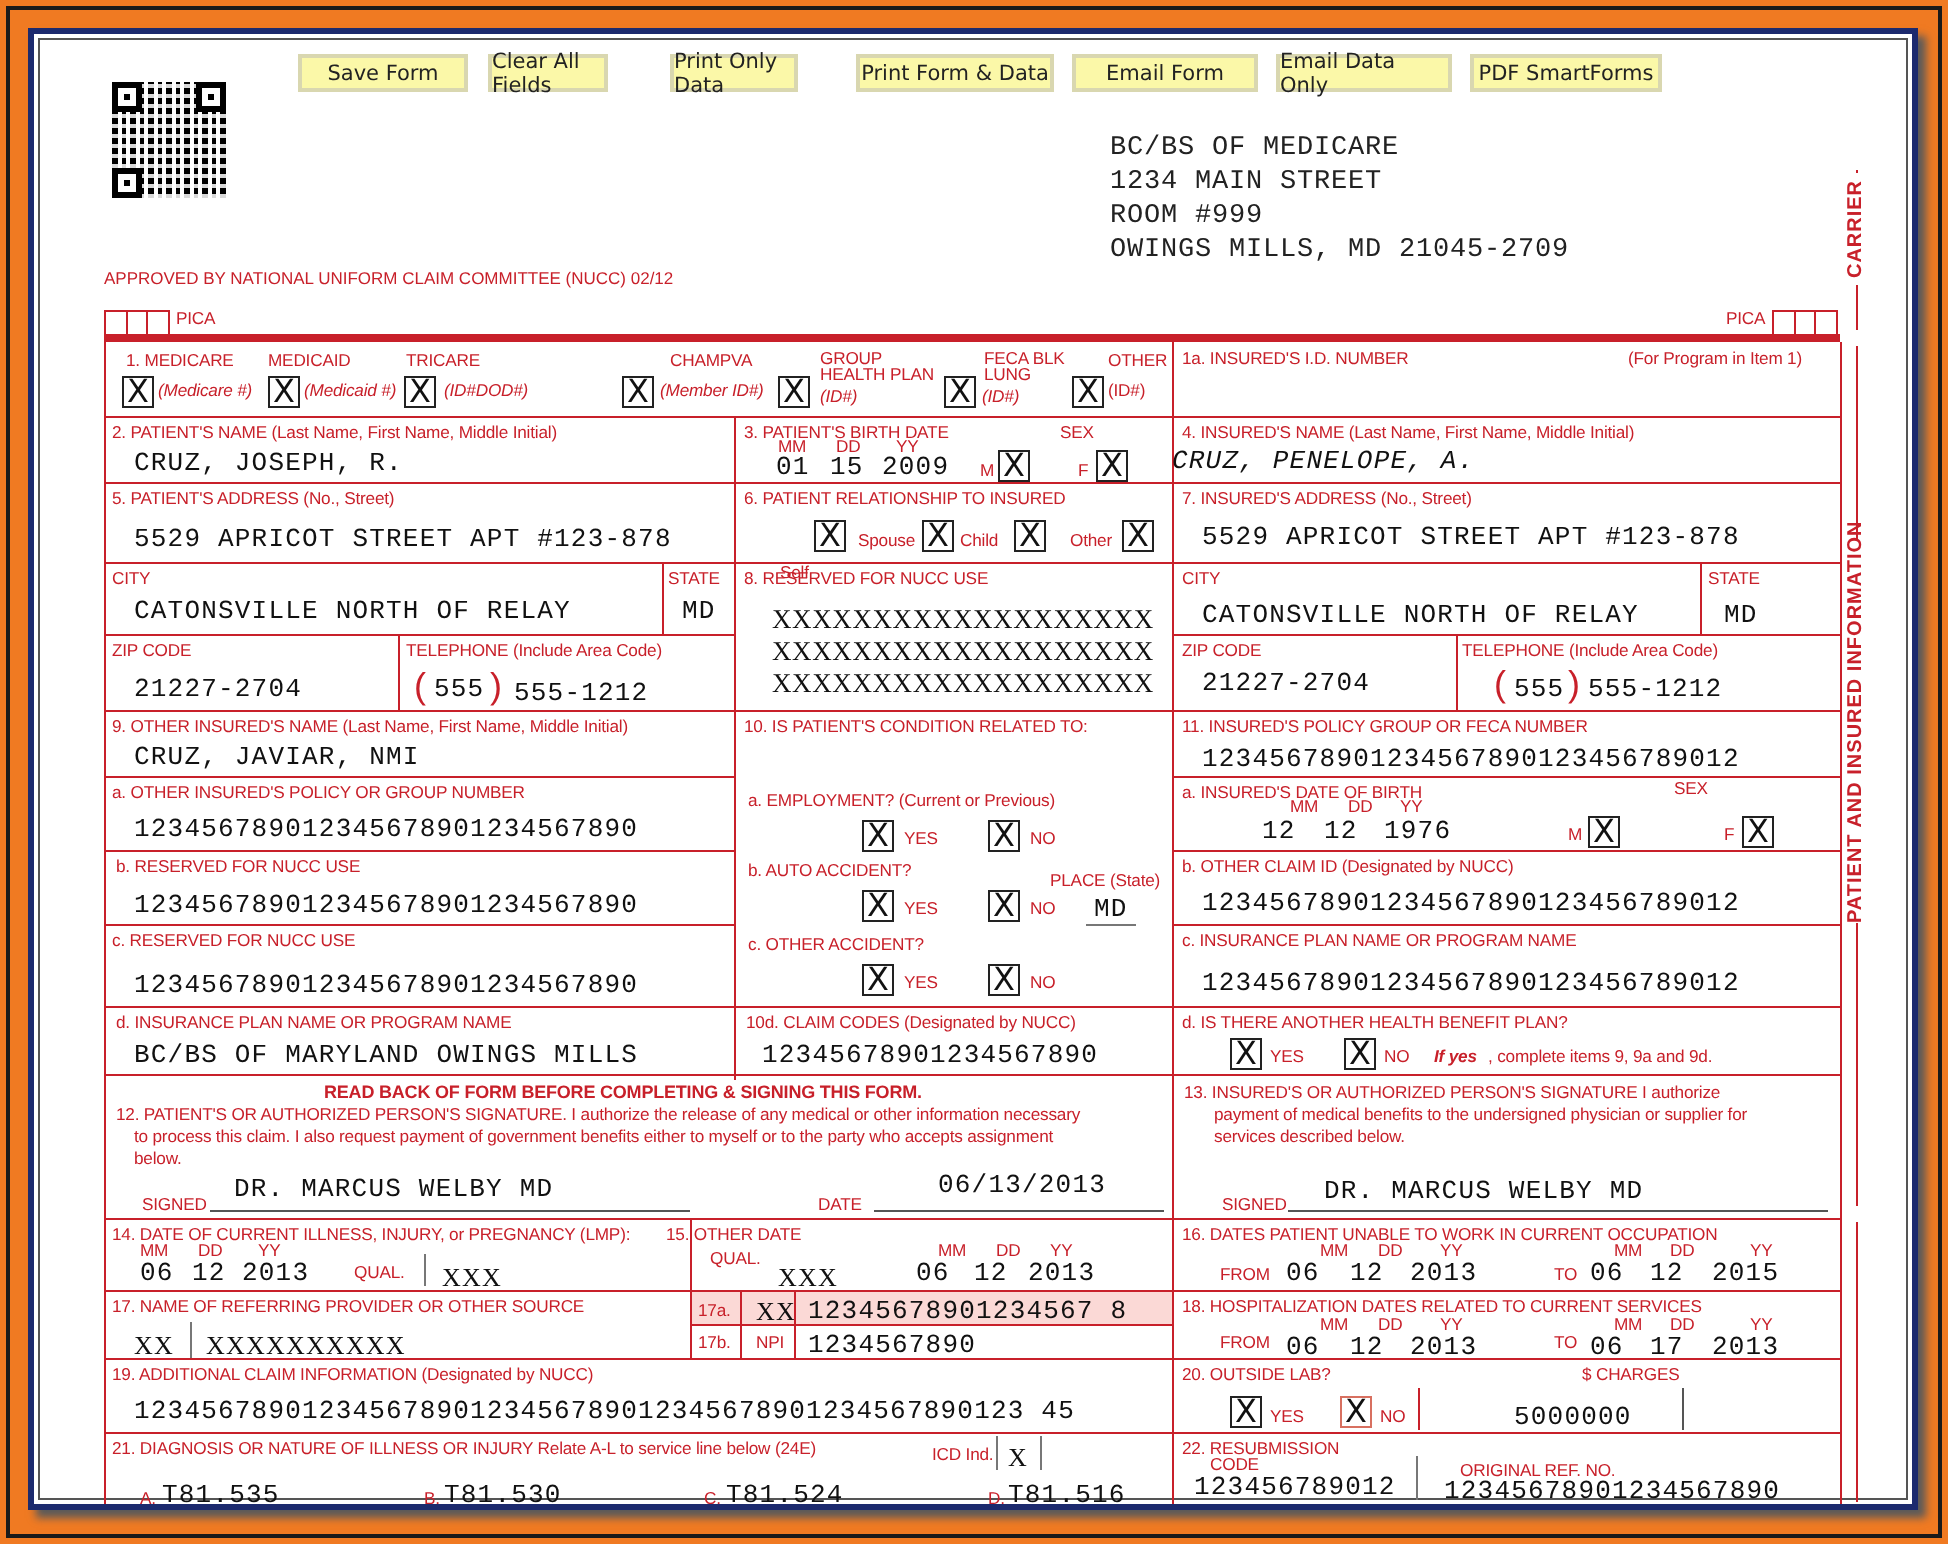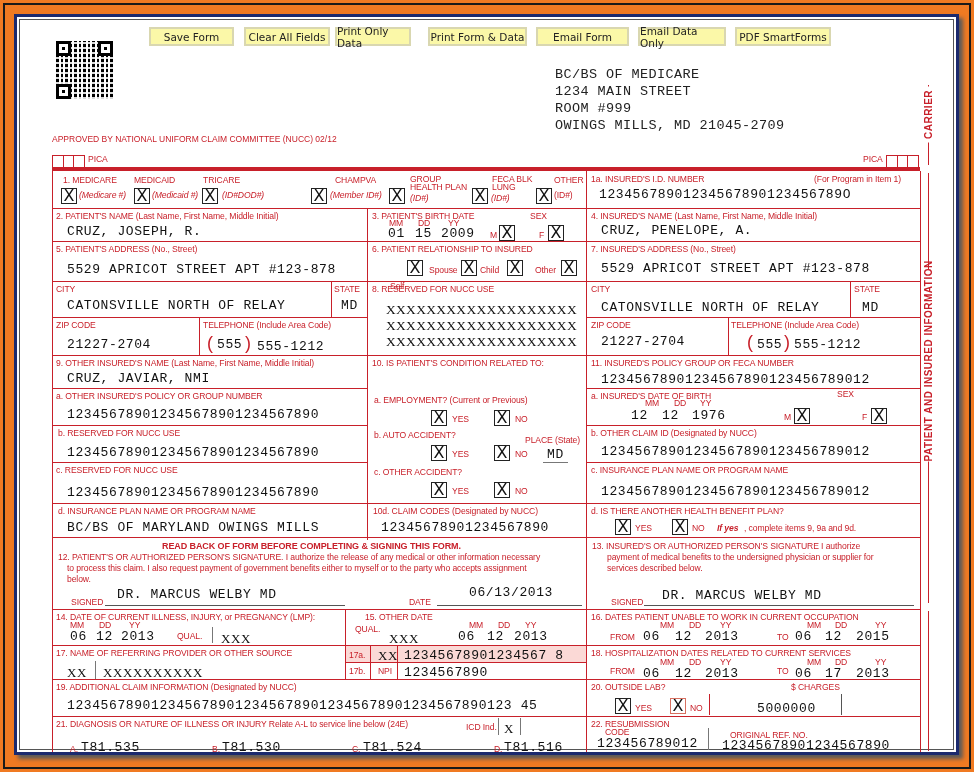--- a/index.html
+++ b/index.html
@@ -30,22 +30,22 @@
   .ital { font-style: italic; }
 </style>
 </head>
 <body>
 
 <div class="outer-black"></div>
 <div class="frame">
   <div class="inner-line"></div>
 
   <div class="btn" style="left:132px;width:85px;">Save Form</div>
-  <div class="btn" style="left:227px;width:86px;">Clear All Fields</div>
-  <div class="btn" style="left:318px;width:76px;">Print Only Data</div>
+  <div class="btn" style="left:227px;width:60px;">Clear All Fields</div>
+  <div class="btn" style="left:318px;width:64px;">Print Only Data</div>
   <div class="btn" style="left:411px;width:99px;">Print Form &amp; Data</div>
   <div class="btn" style="left:519px;width:93px;">Email Form</div>
   <div class="btn" style="left:621px;width:88px;">Email Data Only</div>
   <div class="btn" style="left:718px;width:96px;">PDF SmartForms</div>
 
   <div class="qr">
     <div class="corner" style="left:0;top:0;"></div>
     <div class="corner" style="right:0;top:0;"></div>
     <div class="corner" style="left:0;bottom:0;"></div>
   </div>
@@ -100,42 +100,41 @@
   <div class="lbl ital" style="left:313px;top:173px;">(Member ID#)</div>
   <div class="cb" style="left:372px;top:171px;">X</div>
   <div class="lbl ital" style="left:393px;top:176px;">(ID#)</div>
   <div class="cb" style="left:455px;top:171px;">X</div>
   <div class="lbl ital" style="left:474px;top:176px;">(ID#)</div>
   <div class="cb" style="left:519px;top:171px;">X</div>
   <div class="lbl" style="left:537px;top:173px;">(ID#)</div>
 
   <div class="lbl" style="left:574px;top:157px;">1a. INSURED'S I.D. NUMBER</div>
   <div class="lbl" style="left:797px;top:157px;">(For Program in Item 1)</div>
-  <div class="val" style="left:582px;top:170px;">12345678901234567890123456789O</div>
 
   <div class="hl" style="left:35px;top:191px;width:868px;"></div>
 
   <div class="lbl" style="left:39px;top:194px;">2. PATIENT'S NAME (Last Name, First Name, Middle Initial)</div>
   <div class="val" style="left:50px;top:207px;">CRUZ, JOSEPH, R.</div>
   <div class="vl" style="left:350px;top:191px;height:332px;"></div>
   <div class="lbl" style="left:355px;top:194px;">3. PATIENT'S BIRTH DATE</div>
   <div class="lbl" style="left:513px;top:194px;">SEX</div>
   <div class="lbl" style="left:372px;top:201px;">MM</div>
   <div class="lbl" style="left:401px;top:201px;">DD</div>
   <div class="lbl" style="left:431px;top:201px;">YY</div>
   <div class="val" style="left:371px;top:209px;">01</div>
   <div class="val" style="left:398px;top:209px;">15</div>
   <div class="val" style="left:424px;top:209px;">2009</div>
   <div class="lbl" style="left:473px;top:213px;">M</div>
   <div class="cb" style="left:482px;top:208px;">X</div>
   <div class="lbl" style="left:522px;top:213px;">F</div>
   <div class="cb" style="left:531px;top:208px;">X</div>
 
   <div class="lbl" style="left:574px;top:194px;">4. INSURED'S NAME (Last Name, First Name, Middle Initial)</div>
-  <div class="val" style="left:584px;top:206px;">CRUZ, PENELOPE, A.</div>
+  <div class="val" style="left:569px;top:206px;font-style:italic;">CRUZ, PENELOPE, A.</div>
 
   <div class="hl" style="left:35px;top:224px;width:868px;"></div>
 
   <div class="lbl" style="left:39px;top:227px;text-align:right;">5. PATIENT'S ADDRESS (No., Street)</div>
   <div class="val" style="left:50px;top:245px;">5529 APRICOT STREET APT #123-878</div>
   <div class="lbl" style="left:355px;top:227px;">6. PATIENT RELATIONSHIP TO INSURED</div>
   <div class="lbl" style="left:373px;top:248px;margin-top:16px;">Self</div>
   <div class="cb" style="left:390px;top:243px;">X</div>
   <div class="lbl" style="left:412px;top:248px;">Spouse</div>
   <div class="cb" style="left:444px;top:243px;">X</div>
@@ -289,21 +288,21 @@
   <div class="lbl" style="left:82px;top:603px;">DD</div>
   <div class="lbl" style="left:112px;top:603px;">YY</div>
   <div class="val" style="left:53px;top:612px;">06</div>
   <div class="val" style="left:79px;top:612px;">12</div>
   <div class="val" style="left:104px;top:612px;">2013</div>
   <div class="lbl" style="left:160px;top:614px;">QUAL.</div>
   <div class="vl" style="left:195px;top:610px;height:16px;background:#777;"></div>
   <div class="val" style="left:204px;top:614px;font-family:'Liberation Serif',serif;">XXX</div>
 
   <div class="vl" style="left:328px;top:592px;height:70px;"></div>
-  <div class="lbl" style="left:348px;top:595px;">15. OTHER DATE</div>
+  <div class="lbl" style="left:316px;top:595px;">15. OTHER DATE</div>
   <div class="lbl" style="left:338px;top:607px;">QUAL.</div>
   <div class="val" style="left:372px;top:614px;font-family:'Liberation Serif',serif;">XXX</div>
   <div class="lbl" style="left:452px;top:603px;">MM</div>
   <div class="lbl" style="left:481px;top:603px;">DD</div>
   <div class="lbl" style="left:508px;top:603px;">YY</div>
   <div class="val" style="left:441px;top:612px;">06</div>
   <div class="val" style="left:470px;top:612px;">12</div>
   <div class="val" style="left:497px;top:612px;">2013</div>
 
   <div class="lbl" style="left:574px;top:595px;">16. DATES PATIENT UNABLE TO WORK IN CURRENT OCCUPATION</div>

